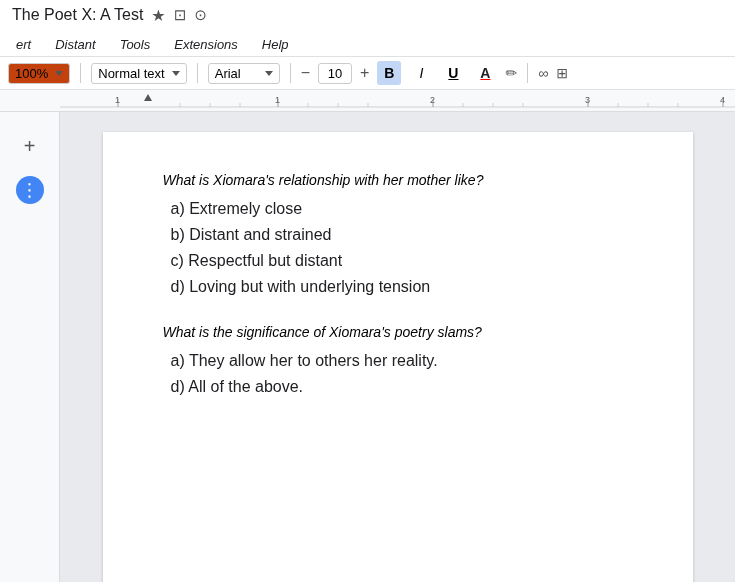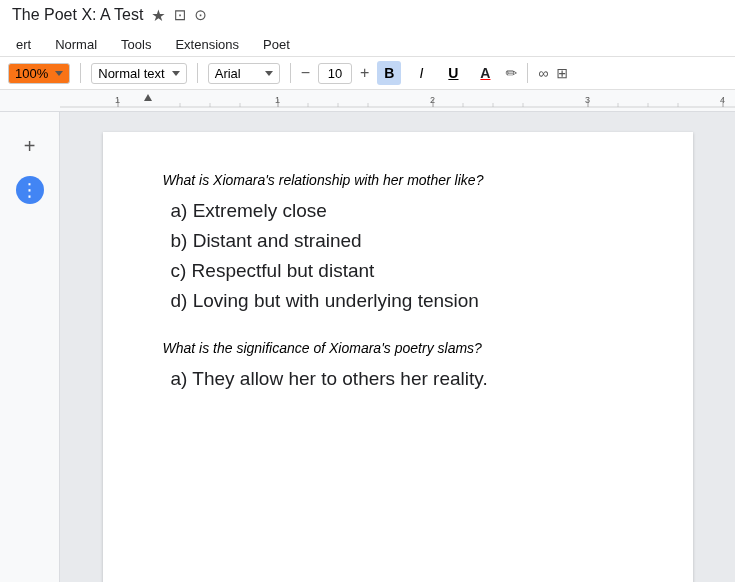--- a/index.html
+++ b/index.html
@@ -34,20 +34,21 @@
       font-size: 16px;
       color: #202124;
     }
 
     .menu-bar {
       display: flex;
       gap: 16px;
       padding: 4px 0 0;
       font-size: 13px;
       color: #202124;
+      font-style: italic;
     }
 
     .menu-item {
       padding: 4px 4px;
       cursor: pointer;
       border-radius: 3px;
     }
 
     
     .toolbar {
@@ -67,21 +68,21 @@
       margin: 0 2px;
     }
 
     .zoom-selector {
       display: flex;
       align-items: center;
       gap: 4px;
       border: 1px solid #ccc;
       border-radius: 3px;
       padding: 2px 6px;
-      background: #f97316;
+      background: #c2410c;
       cursor: pointer;
       font-size: 13px;
     }
 
     .style-selector {
       display: flex;
       align-items: center;
       gap: 4px;
       border: 1px solid #ccc;
       border-radius: 3px;
@@ -224,21 +225,21 @@
 
     .question-text {
       font-size: 14px;
       color: #000000;
       margin-bottom: 12px;
       font-style: italic;
       font-weight: 500;
     }
 
     .answer-option {
-      font-size: 19px;
+      font-size: 16px;
       color: #202124;
       margin-bottom: 8px;
       padding-left: 8px;
     }
 
     .answer-option.bold-option {
       font-weight: normal;
     }
 
     .chevron-down {
@@ -260,24 +261,24 @@
 
 <div class="title-bar">
   <div class="title-row">
     <span class="title-text">The Poet X: A Test</span>
     <span style="color:#555; font-size:16px; cursor:pointer;">★</span>
     <span style="font-size:15px; color:#555; cursor:pointer;">⊡</span>
     <span style="font-size:15px; color:#555; cursor:pointer;">⊙</span>
   </div>
   <div class="menu-bar">
     <span class="menu-item">ert</span>
-    <span class="menu-item">Normal</span>
+    <span class="menu-item">Distant</span>
     <span class="menu-item">Tools</span>
     <span class="menu-item">Extensions</span>
-    <span class="menu-item">Poet</span>
+    <span class="menu-item">Help</span>
   </div>
 </div>
 
 <div class="toolbar">
   <div class="zoom-selector">
     <span>100%</span>
     <span class="chevron-down"></span>
   </div>
   <div class="toolbar-separator"></div>
   <div class="style-selector">
@@ -364,18 +365,19 @@
         <div class="question-text">What is Xiomara's relationship with her mother like?</div>
         <div class="answer-option">a) Extremely close</div>
         <div class="answer-option bold-option">b) Distant and strained</div>
         <div class="answer-option">c) Respectful but distant</div>
         <div class="answer-option">d) Loving but with underlying tension</div>
       </div>
 
       <div class="question-block">
         <div class="question-text">What is the significance of Xiomara's poetry slams?</div>
         <div class="answer-option">a) They allow her to others her reality.</div>
+        <div class="answer-option">d) All of the above.</div>
       </div>
 
     </div>
   </div>
 
 </div>
 
 </body></html>

